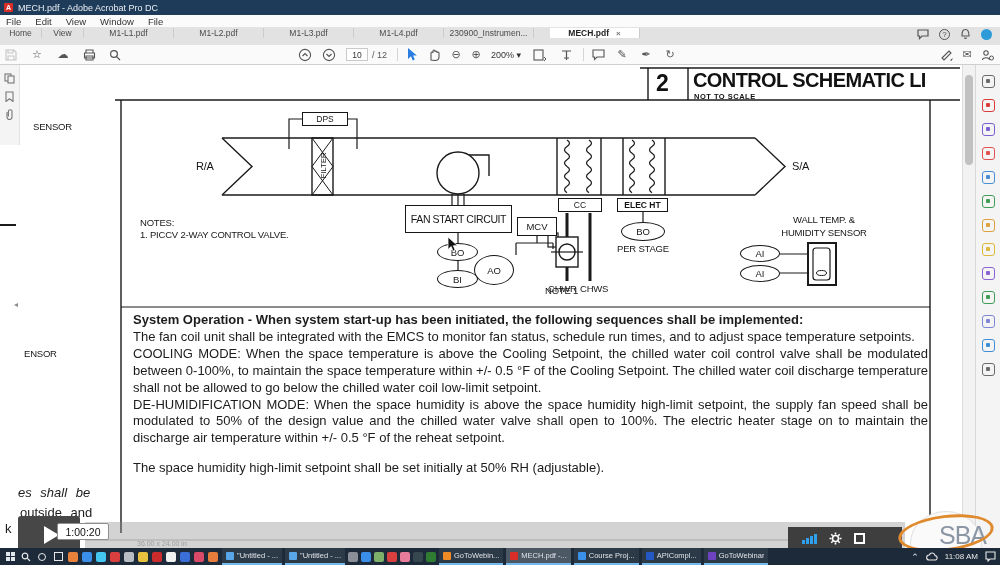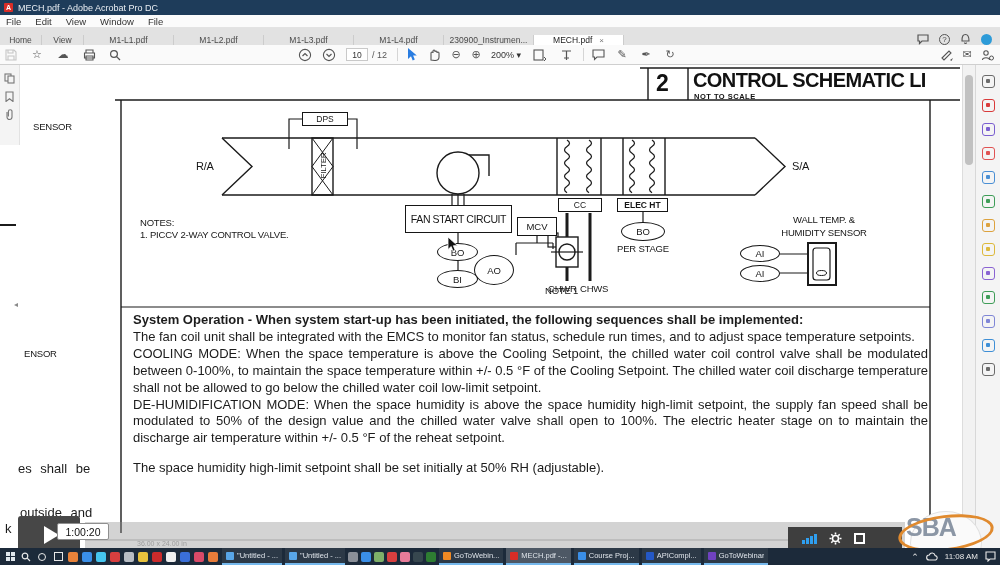--- a/index.html
+++ b/index.html
@@ -10,25 +10,25 @@
   
   .titlebar { position:absolute; left:0; top:0; width:1000px; height:15px;
               background:#1e3c5a; color:#e9eef3; font-size:9px; display:flex;
               align-items:center; padding-left:4px; z-index:6;}
   .adobe-chip { width:9px; height:9px; background:#d92d27; color:#fff; font-size:7px;
                 font-weight:bold; text-align:center; line-height:9px; margin-right:5px; border-radius:1px;}
   .menubar { position:absolute; left:0; top:15px; width:1000px; height:13px; background:#fbfbfb;
              border-bottom:1px solid #e3e3e3; display:flex; align-items:center; gap:14px;
              padding-left:6px; font-size:9.5px; color:#333; z-index:6;}
   .tabbar { position:absolute; left:0; top:28px; width:1000px; height:17px; background:#e2e2e2;
-            display:flex; align-items:flex-end; font-size:8.5px; color:#4a4a4a; z-index:6;}
+            display:flex; align-items:flex-start; font-size:8.5px; color:#4a4a4a; z-index:6;}
   .tab { display:flex; align-items:center; justify-content:center; padding:0 8px;
          border-right:1px solid #cccccc; min-width:42px;}
   .tab.doc { width:90px; }
-  .tab.active { background:#ffffff; font-weight:normal; color:#222;}
+  .tab.active { background:#ffffff; font-weight:bold; color:#222;margin-left:16px;}
   .tab .x { margin-left:7px; color:#777; font-size:8px;}
   .tabbar-right { margin-left:auto; display:flex; align-items:center; gap:10px; padding-right:8px;}
   .avatar { width:11px; height:11px; border-radius:50%; background:#2d9bd8; }
   .toolbar { position:absolute; left:0; top:45px; width:1000px; height:20px; background:#fafafa;
              border-bottom:1px solid #cfcfcf; display:flex; align-items:center; font-size:9px;
              color:#555; z-index:6;}
   .ticon { display:inline-flex; align-items:center; justify-content:center; width:18px; height:16px; color:#555;}
   .tsep { width:1px; height:13px; background:#d5d5d5; margin:0 5px;}
   .pagebox { border:1px solid #c9c9c9; background:#fff; width:22px; height:13px; text-align:center;
              line-height:12px; font-size:8.5px; color:#333; }
@@ -84,22 +84,22 @@
   .bars i { display:block; width:2.5px; background:#2f9ff0;}
   .corners { position:relative; width:11px; height:11px;}
   .corners:before, .corners:after { content:""; position:absolute; width:9px; height:9px; }
   .corners:before { left:0; top:0; border-left:2px solid #fff; border-top:2px solid #fff;}
   .corners:after { right:0; bottom:0; border-right:2px solid #fff; border-bottom:2px solid #fff;}
 
   
   .sba { position:absolute; left:906px; top:509px; width:80px; height:56px; z-index:12;}
   .sba .disc { position:absolute; left:4px; top:2px; width:72px; height:64px; border-radius:50%;
                background:#fafafa; border:1px solid #e0e0e0;}
-  .sba .word { position:absolute; left:0; top:4px; width:80px; text-align:left; font-size:25px;
-               font-weight:bold; color:#8b96a5; letter-spacing:-1px;}
+  .sba .word { position:absolute; left:0; top:12px; width:80px; text-align:right; font-size:25px;
+               font-weight:normal; color:#8b96a5; letter-spacing:-1px;}
   .sba .ring { position:absolute; left:-8px; top:6px; width:96px; height:36px; border:3px solid #e08a2e;
                border-radius:50%; transform:rotate(-7deg);}
 
   
   .taskbar { position:absolute; left:0; top:548px; width:1000px; height:17px; background:#1c2a3a;
              display:flex; align-items:center; gap:4px; padding:0 4px; z-index:20;}
   .tb-chip { width:10px; height:10px; border-radius:2px; flex:none;}
   .tb-sys { width:12px; height:12px; display:flex; align-items:center; justify-content:center;
             color:#e8e8e8; font-size:9px; flex:none;}
   .winlogo { display:grid; grid-template-columns:4px 4px; grid-template-rows:4px 4px; gap:1px;}
@@ -322,21 +322,21 @@
 
     <div class="textblock">
       <div class="hd">System Operation - When system start-up has been initiated, the following sequences shall be implemented:</div>
       <div>The fan coil unit shall be integrated with the EMCS to monitor fan status, schedule run times, and to adjust space temperature setpoints.</div>
       <div>COOLING MODE:  When the space temperature is above the Cooling Setpoint, the chilled water coil control valve shall be modulated between 0-100%, to maintain the space temperature within +/- 0.5 °F of the Cooling Setpoint.  The chilled water coil discharge temperature shall not be allowed to go below the chilled water coil low-limit setpoint.</div>
       <div>DE-HUMIDIFICATION MODE:  When the space humidity is above the space humidity high-limit setpoint, the supply fan speed shall be modulated to 50% of the design value and the chilled water valve shall open to 100%.  The electric heater stage on to maintain the discharge air temperature within +/- 0.5 °F of the reheat setpoint.</div>
       <div class="gap"></div>
       <div>The space humidity high-limit setpoint shall be set initially at 50% RH (adjustable).</div>
     </div>
 
-    <div class="frag" style="left:18px; top:396px;">es shall be</div>
+    <div class="frag" style="left:18px; top:420px;font-style:italic;">es shall be</div>
     <div class="frag" style="left:20px; top:440px;">outside and</div>
     <div class="frag" style="left:5px; top:456px;">k da</div>
   </div>
 
   <div class="pgsize">36.00 x 24.00 in</div>
 
   <div class="leftpanel">
     <svg width="11" height="11" viewBox="0 0 11 11">
         <rect x="1" y="1" width="6" height="7" fill="none" stroke="#777" stroke-width="1.1"></rect>
         <rect x="4" y="3" width="6" height="7" fill="#f4f4f4" stroke="#777" stroke-width="1.1"></rect>

